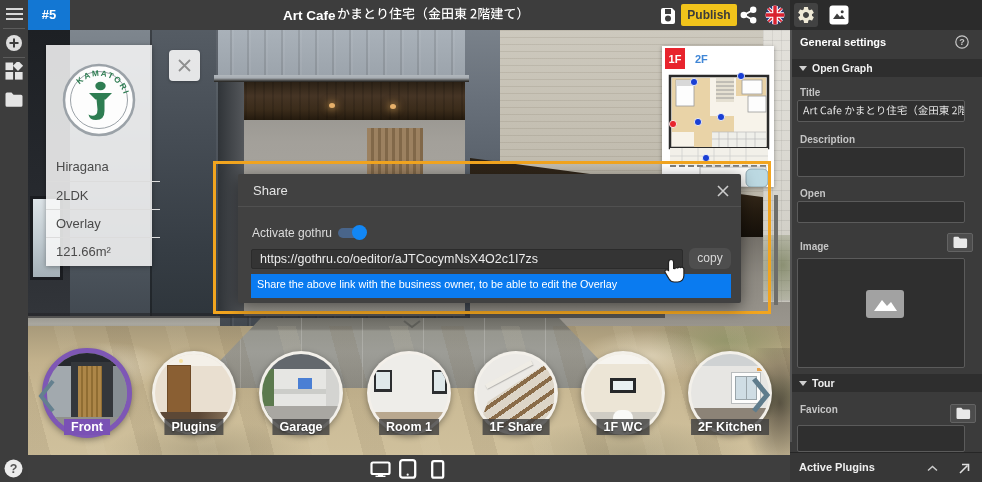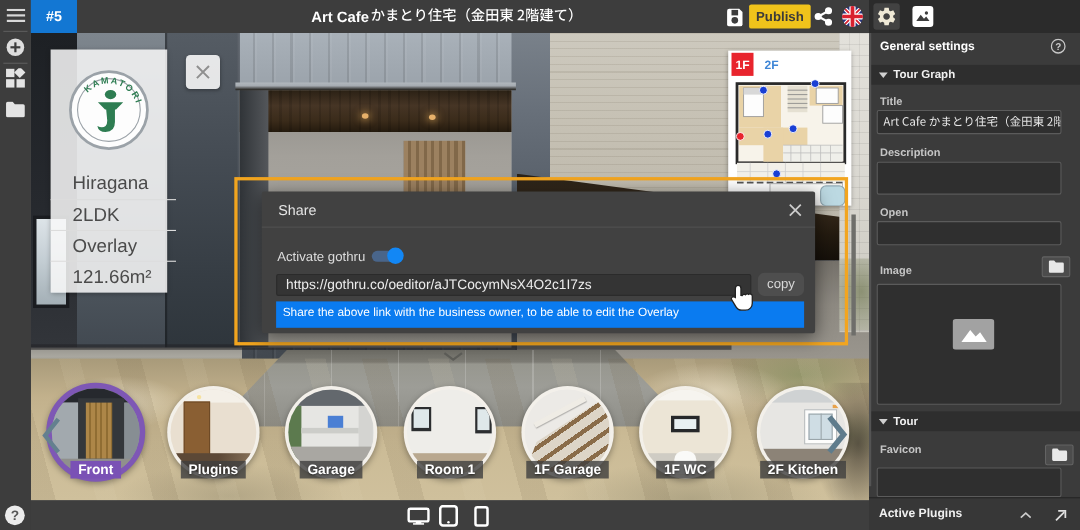--- a/index.html
+++ b/index.html
@@ -41,21 +41,21 @@
 .lamp{width:6px;height:5px;border-radius:50%;background:#e6b06a;box-shadow:0 0 7px 2px rgba(225,170,90,.5)}
 #lwall{left:0;top:0;width:42px;height:286px;background:linear-gradient(180deg,#1d2024,#26292e 55%,#32353a)}
 #lwin{left:2px;top:166px;width:33px;height:84px;background:linear-gradient(180deg,#dde4e8 0,#c2ccd2 40px,#9fabb2 84px);border:3px solid #1a1c20}
 #footing{left:0;top:286px;width:192px;height:19px;background:linear-gradient(180deg,#97958e 0,#a9a79f 8px,#8e8c84 19px)}
 #ground{left:0;top:296px;width:762px;height:129px;background:radial-gradient(60px 24px at 80px 40px,rgba(236,228,206,.7),rgba(236,228,206,0)),radial-gradient(90px 30px at 300px 20px,rgba(238,231,212,.6),rgba(238,231,212,0)),radial-gradient(70px 26px at 620px 30px,rgba(236,228,206,.6),rgba(236,228,206,0)),radial-gradient(80px 30px at 700px 15px,rgba(122,138,88,.55),rgba(122,138,88,0)),radial-gradient(60px 22px at 745px 70px,rgba(122,138,88,.4),rgba(122,138,88,0)),radial-gradient(100px 30px at 180px 125px,rgba(150,140,112,.5),rgba(150,140,112,0)),radial-gradient(120px 34px at 600px 128px,rgba(145,138,110,.5),rgba(145,138,110,0)),linear-gradient(180deg,#a89a7a 0,#c2b18c 35px,#cbbb96 75px,#cfc09c 129px)}
 #pave{left:152px;top:288px;width:460px;height:70px;background:repeating-linear-gradient(90deg,rgba(255,255,255,0) 0 60px,rgba(255,255,255,.18) 60px 61px),linear-gradient(180deg,#6e6d66 0,#7c7b74 11px,#97978f 13px,#9d9d97 34px,#8f8f89 70px);clip-path:polygon(17.6% 0,82.4% 0,97% 100%,3% 100%)}
 #gshadow{left:0;top:283px;width:637px;height:5px;background:rgba(35,35,38,.6)}
 #gstreaks{left:0;top:296px;width:762px;height:129px;background:repeating-linear-gradient(75deg,rgba(110,94,66,.12) 0 22px,rgba(0,0,0,0) 22px 58px,rgba(225,215,185,.10) 58px 76px,rgba(0,0,0,0) 76px 108px)}
 #rdark{left:712px;top:318px;width:50px;height:107px;background:radial-gradient(40px 70px at 40px 55px,rgba(66,60,50,.8),rgba(66,60,50,0))}
 #card{left:18px;top:15px;width:106px;height:221px;background:rgba(248,248,248,.86);box-shadow:0 1px 5px rgba(0,0,0,.35);z-index:6}
-#card .row{position:absolute;left:0;width:114px;height:28px;border-top:1px solid #dcdcdc;color:#4a4a4a;font-size:17px;line-height:28px;padding-left:20px}
+#card .row{position:absolute;left:0;width:114px;height:28px;border-top:1px solid #dcdcdc;color:#4a4a4a;font-size:13px;line-height:28px;padding-left:10px}
 #xbtn{left:141px;top:20px;width:31px;height:31px;background:rgba(250,250,250,.88);border-radius:4px;z-index:6;box-shadow:0 1px 3px rgba(0,0,0,.25)}
 #fpcard{left:634px;top:16px;width:112px;height:141px;background:#fff;box-shadow:0 1px 4px rgba(0,0,0,.35);z-index:5}
 .ci{position:absolute;border-radius:50%;overflow:hidden;box-shadow:0 2px 6px rgba(0,0,0,.35);z-index:8}
 .clbl{position:absolute;color:#fff;font-size:12.5px;font-weight:bold;text-align:center;height:16px;line-height:16px;padding:0 7px;background:rgba(62,62,62,.8);text-shadow:0 1px 2px rgba(0,0,0,.55);white-space:nowrap;z-index:9;transform:translateX(-50%)}
 #omod{left:185px;top:131px;width:558px;height:153px;border:3px solid #f2a51f;z-index:20}
 #dlg{left:210px;top:144px;width:503px;height:129px;background:#414141;border-radius:2px;box-shadow:0 4px 16px rgba(0,0,0,.5);z-index:21;font-family:"Liberation Sans",sans-serif}
 #dlg .hdr{position:absolute;left:0;top:0;width:503px;height:33px;border-bottom:1px solid #505050;color:#e4e4e4;font-size:13px;line-height:33px;padding-left:15px}
 #urlf{position:absolute;left:13px;top:75px;width:432px;height:20px;background:#343434;border:1px solid #2b2b2b;border-radius:2px;color:#ececec;font-size:12.5px;line-height:18px;padding-left:8px;white-space:nowrap;overflow:hidden}
 #copyb{position:absolute;left:451px;top:74px;width:42px;height:21px;background:#4e4e4e;border-radius:6px;color:#d8d8d8;font-size:12px;text-align:center;line-height:21px}
 #bluebar{position:absolute;left:13px;top:100px;width:480px;height:24px;background:#0a7bf0;color:#fff;font-size:10.8px;line-height:20px;padding-left:6px;white-space:nowrap}
@@ -143,21 +143,21 @@
     <div class="abs" style="left:40px;top:18px;width:30px;height:32px;background:#fdfdfc;border:1px solid #b9bcbd"></div>
     <div class="abs" style="left:44px;top:22px;width:22px;height:24px;background:#cfdde4;border:1px solid #9aa5aa"></div>
     <div class="abs" style="left:55px;top:22px;width:1px;height:24px;background:#9aa5aa"></div>
     <div class="abs" style="left:0;top:54px;width:77px;height:23px;background:#8c8377"></div>
     <div class="abs" style="left:66px;top:14px;width:7px;height:3px;background:#e8a24a"></div>
   </div>
   <div class="clbl" style="left:59px;top:389px;background:#7a51b5;text-shadow:none">Front</div>
   <div class="clbl" style="left:166px;top:389px">Plugins</div>
   <div class="clbl" style="left:273px;top:389px">Garage</div>
   <div class="clbl" style="left:381px;top:389px">Room 1</div>
-  <div class="clbl" style="left:488px;top:389px">1F Garage</div>
+  <div class="clbl" style="left:488px;top:389px">1F Share</div>
   <div class="clbl" style="left:595px;top:389px">1F WC</div>
   <div class="clbl" style="left:702px;top:389px">2F Kitchen</div>
 
   <div class="abs" id="card">
     <svg width="106" height="108" style="position:absolute;left:0;top:0">
       <circle cx="53" cy="55" r="35" fill="#fdfdfd" stroke="#9ba2a8" stroke-width="2.5"></circle>
       <circle cx="53" cy="55" r="28.5" fill="none" stroke="#9ba2a8" stroke-width="1"></circle>
       <defs>
             <path id="arc" d="M 28 64 A 26 26 0 1 1 78 64"></path>
           </defs>
@@ -313,21 +313,21 @@
       <rect x="0.5" y="0.5" width="19" height="19" rx="3" fill="#fff"></rect>
       <path d="M4 14 L8 8.5 L11 12 L13 10 L16 14 Z" fill="#3d3d3d"></path>
       <circle cx="13.2" cy="6.8" r="1.5" fill="#3d3d3d"></circle>
     </svg>
 <div class="abs" id="rpanel">
   <div style="position:absolute;left:10px;top:6px;color:#fff;font-size:11px;font-weight:bold">General settings</div>
   <svg style="position:absolute;left:165px;top:5px" width="14" height="14">
         <circle cx="7" cy="7" r="6.2" fill="none" stroke="#c8c8c8" stroke-width="1.2"></circle>
         <text x="7" y="10.4" font-family="Liberation Sans" font-size="9" font-weight="bold" fill="#c8c8c8" text-anchor="middle">?</text>
       </svg>
-  <div class="shead" style="top:29px">Tour Graph</div>
+  <div class="shead" style="top:29px">Open Graph</div>
       <div class="tri" style="top:29px"></div>
   <div class="lbl" style="top:57px">Title</div>
   <div class="inp" style="top:70px;height:22px;padding:4px 0 0 5px">
         <svg width="197" height="14" viewBox="0 0 197 14" style="display:block">
           <g transform="translate(0,9.24)">
             <path d="M0 0 2.6 -7.7H3.8L6.4 0H5.3L4 -4.3Q3.8 -4.9 3.6 -5.6Q3.4 -6.2 3.2 -6.9H3.2Q3 -6.2 2.8 -5.6Q2.6 -4.9 2.4 -4.3L1.1 0ZM1.4 -2.3V-3.1H5V-2.3Z M7.4 0V-5.7H8.2L8.3 -4.7H8.3Q8.6 -5.2 9.1 -5.6Q9.5 -5.9 10 -5.9Q10.2 -5.9 10.3 -5.8Q10.5 -5.8 10.6 -5.7L10.4 -4.8Q10.3 -4.9 10.1 -4.9Q10 -4.9 9.8 -4.9Q9.5 -4.9 9.1 -4.6Q8.7 -4.4 8.4 -3.6V0Z M13.3 0.1Q12.7 0.1 12.4 -0.1Q12 -0.3 11.8 -0.8Q11.7 -1.2 11.7 -1.8V-4.9H10.8V-5.7L11.7 -5.7L11.9 -7.3H12.7V-5.7H14.3V-4.9H12.7V-1.8Q12.7 -1.3 12.9 -1Q13.1 -0.7 13.6 -0.7Q13.7 -0.7 13.9 -0.7Q14.1 -0.8 14.2 -0.8L14.4 -0.1Q14.2 0 13.9 0.1Q13.6 0.1 13.3 0.1Z M20.9 0.1Q20.2 0.1 19.6 -0.1Q19 -0.4 18.5 -0.9Q18 -1.4 17.8 -2.2Q17.5 -2.9 17.5 -3.8Q17.5 -4.8 17.8 -5.5Q18.1 -6.3 18.5 -6.8Q19 -7.3 19.6 -7.6Q20.2 -7.8 21 -7.8Q21.7 -7.8 22.2 -7.6Q22.8 -7.3 23.1 -6.9L22.5 -6.2Q22.2 -6.5 21.9 -6.7Q21.5 -6.9 21 -6.9Q20.3 -6.9 19.7 -6.6Q19.2 -6.2 18.9 -5.5Q18.6 -4.8 18.6 -3.9Q18.6 -2.9 18.9 -2.2Q19.2 -1.5 19.7 -1.2Q20.2 -0.8 21 -0.8Q21.5 -0.8 21.9 -1Q22.4 -1.2 22.7 -1.6L23.3 -1Q22.8 -0.4 22.3 -0.1Q21.7 0.1 20.9 0.1Z M25.9 0.1Q25.5 0.1 25.1 -0.1Q24.7 -0.3 24.5 -0.6Q24.3 -1 24.3 -1.5Q24.3 -2.4 25.1 -2.9Q25.9 -3.4 27.7 -3.6Q27.7 -4 27.6 -4.3Q27.6 -4.6 27.3 -4.8Q27.1 -5 26.6 -5Q26.1 -5 25.7 -4.8Q25.2 -4.6 24.9 -4.4L24.5 -5.1Q24.8 -5.3 25.1 -5.5Q25.5 -5.6 25.9 -5.8Q26.3 -5.9 26.8 -5.9Q27.5 -5.9 27.9 -5.6Q28.4 -5.3 28.6 -4.8Q28.8 -4.2 28.8 -3.5V0H27.9L27.8 -0.7H27.8Q27.4 -0.3 26.9 -0.1Q26.5 0.1 25.9 0.1ZM26.2 -0.7Q26.6 -0.7 27 -0.9Q27.4 -1.1 27.7 -1.4V-3Q26.8 -2.9 26.3 -2.7Q25.7 -2.5 25.5 -2.2Q25.3 -1.9 25.3 -1.6Q25.3 -1.1 25.5 -0.9Q25.8 -0.7 26.2 -0.7Z M30.7 0V-6.6Q30.7 -7.2 30.9 -7.6Q31.1 -8 31.5 -8.3Q31.9 -8.5 32.4 -8.5Q32.7 -8.5 33 -8.4Q33.2 -8.4 33.4 -8.3L33.2 -7.5Q32.9 -7.7 32.6 -7.7Q32.2 -7.7 32 -7.4Q31.8 -7.1 31.8 -6.6V0ZM29.9 -4.9V-5.7L30.8 -5.7H33V-4.9Z M36.4 0.1Q35.6 0.1 35 -0.2Q34.4 -0.6 34 -1.2Q33.6 -1.9 33.6 -2.9Q33.6 -3.6 33.8 -4.1Q34 -4.7 34.4 -5.1Q34.8 -5.5 35.2 -5.7Q35.7 -5.9 36.2 -5.9Q36.9 -5.9 37.4 -5.5Q38 -5.2 38.2 -4.6Q38.5 -4 38.5 -3.2Q38.5 -3 38.5 -2.9Q38.5 -2.7 38.4 -2.6H34.6Q34.7 -2 34.9 -1.6Q35.2 -1.2 35.6 -0.9Q36 -0.7 36.5 -0.7Q36.9 -0.7 37.2 -0.8Q37.6 -0.9 37.9 -1.1L38.3 -0.5Q37.9 -0.2 37.4 -0Q37 0.1 36.4 0.1ZM34.6 -3.3H37.6Q37.6 -4.2 37.2 -4.6Q36.9 -5 36.2 -5Q35.8 -5 35.5 -4.8Q35.1 -4.6 34.9 -4.3Q34.7 -3.9 34.6 -3.3Z M45.9 -8.2Q45.9 -8.1 45.9 -7.9Q45.8 -7.7 45.8 -7.6Q45.7 -7.4 45.7 -7Q45.6 -6.7 45.6 -6.4Q45.5 -6 45.4 -5.7Q45.3 -5.2 45.2 -4.7Q45 -4.1 44.8 -3.5Q44.6 -2.8 44.3 -2.2Q44.1 -1.5 43.8 -0.9Q43.5 -0.2 43.1 0.3L42.2 -0Q42.6 -0.5 42.9 -1.1Q43.2 -1.7 43.5 -2.3Q43.7 -3 43.9 -3.6Q44.2 -4.3 44.3 -4.8Q44.5 -5.3 44.5 -5.7Q44.7 -6.4 44.8 -7Q44.9 -7.7 44.9 -8.3ZM49.5 -7.1Q49.8 -6.8 50.1 -6.3Q50.3 -5.8 50.6 -5.3Q50.9 -4.7 51.1 -4.2Q51.3 -3.7 51.4 -3.3L50.6 -2.9Q50.4 -3.3 50.2 -3.8Q50 -4.4 49.8 -4.9Q49.5 -5.4 49.3 -5.9Q49 -6.4 48.7 -6.7ZM42.1 -5.9Q42.3 -5.9 42.6 -5.9Q42.8 -5.9 43 -5.9Q43.3 -5.9 43.6 -6Q44 -6 44.4 -6Q44.9 -6.1 45.3 -6.1Q45.7 -6.1 46.1 -6.2Q46.4 -6.2 46.7 -6.2Q47.1 -6.2 47.5 -6Q47.9 -5.9 48.2 -5.5Q48.4 -5.1 48.4 -4.4Q48.4 -3.7 48.3 -3Q48.3 -2.3 48.1 -1.7Q48 -1 47.8 -0.6Q47.5 -0 47.1 0.1Q46.8 0.3 46.2 0.3Q45.9 0.3 45.6 0.3Q45.2 0.2 45 0.2L44.8 -0.8Q45.1 -0.7 45.3 -0.7Q45.5 -0.6 45.8 -0.6Q46 -0.6 46.1 -0.6Q46.4 -0.6 46.6 -0.7Q46.9 -0.8 47 -1.1Q47.2 -1.4 47.3 -2Q47.4 -2.5 47.5 -3.1Q47.5 -3.7 47.5 -4.3Q47.5 -4.7 47.4 -5Q47.2 -5.2 47 -5.3Q46.8 -5.4 46.4 -5.4Q46.2 -5.4 45.7 -5.3Q45.3 -5.3 44.8 -5.3Q44.2 -5.2 43.8 -5.2Q43.4 -5.1 43.1 -5.1Q43 -5.1 42.7 -5Q42.4 -5 42.2 -4.9Z M57.8 -8.4Q57.8 -8.2 57.8 -8Q57.8 -7.9 57.8 -7.6Q57.8 -7.5 57.8 -7.2Q57.8 -6.8 57.8 -6.4Q57.8 -6 57.8 -5.6Q57.8 -5.2 57.8 -4.9Q57.8 -4.4 57.8 -3.8Q57.8 -3.3 57.8 -2.7Q57.9 -2.2 57.9 -1.7Q57.9 -1.3 57.9 -1Q57.9 -0.6 57.7 -0.3Q57.5 0.1 57.1 0.3Q56.7 0.5 56 0.5Q54.9 0.5 54.3 0.1Q53.7 -0.3 53.7 -1.1Q53.7 -1.6 54 -1.9Q54.3 -2.3 54.8 -2.5Q55.4 -2.7 56.1 -2.7Q57 -2.7 57.7 -2.5Q58.4 -2.3 59 -2Q59.6 -1.7 60.1 -1.4Q60.6 -1.1 60.9 -0.8L60.4 -0Q60 -0.4 59.5 -0.7Q59.1 -1 58.5 -1.3Q58 -1.6 57.3 -1.8Q56.7 -2 56 -2Q55.3 -2 54.9 -1.7Q54.5 -1.5 54.5 -1.1Q54.5 -0.9 54.7 -0.7Q54.8 -0.5 55.1 -0.4Q55.4 -0.3 55.9 -0.3Q56.2 -0.3 56.5 -0.4Q56.7 -0.4 56.9 -0.6Q57 -0.8 57 -1.2Q57 -1.5 57 -2Q57 -2.4 57 -3Q56.9 -3.5 56.9 -4Q56.9 -4.6 56.9 -4.9Q56.9 -5.3 56.9 -5.6Q56.9 -6 56.9 -6.4Q56.9 -6.8 56.9 -7.1Q56.9 -7.4 56.9 -7.7Q56.9 -7.8 56.9 -8Q56.9 -8.2 56.9 -8.4ZM53.8 -7.2Q54 -7.2 54.4 -7.2Q54.7 -7.1 55.1 -7.1Q55.5 -7 55.8 -7Q56.2 -7 56.4 -7Q57.5 -7 58.5 -7.1Q59.5 -7.2 60.6 -7.3L60.6 -6.5Q60 -6.4 59.3 -6.4Q58.6 -6.3 57.9 -6.3Q57.2 -6.2 56.5 -6.2Q56.1 -6.2 55.6 -6.3Q55.1 -6.3 54.6 -6.3Q54.1 -6.4 53.8 -6.4ZM53.7 -5Q54 -5 54.3 -4.9Q54.7 -4.9 55.1 -4.9Q55.4 -4.8 55.8 -4.8Q56.1 -4.8 56.3 -4.8Q57.1 -4.8 57.9 -4.8Q58.6 -4.9 59.3 -4.9Q60 -5 60.7 -5.1L60.7 -4.3Q60.1 -4.2 59.6 -4.1Q59.1 -4.1 58.6 -4.1Q58.1 -4 57.5 -4Q57 -4 56.3 -4Q56 -4 55.5 -4Q55.1 -4 54.6 -4.1Q54.1 -4.1 53.7 -4.2Z M70.9 -6.2Q70.7 -6.1 70.5 -6Q70.3 -5.9 70 -5.8Q69.8 -5.7 69.4 -5.5Q69 -5.3 68.6 -5Q68.1 -4.8 67.7 -4.6Q67.2 -4.3 66.9 -4.1Q66.1 -3.6 65.7 -3.1Q65.3 -2.6 65.3 -2Q65.3 -1.3 65.9 -1Q66.5 -0.6 67.8 -0.6Q68.3 -0.6 69 -0.6Q69.6 -0.7 70.1 -0.8Q70.7 -0.9 71.1 -1L71.1 0.1Q70.7 0.1 70.2 0.2Q69.7 0.2 69.1 0.3Q68.5 0.3 67.8 0.3Q67.1 0.3 66.4 0.2Q65.8 0.1 65.3 -0.2Q64.9 -0.4 64.6 -0.9Q64.4 -1.3 64.4 -1.9Q64.4 -2.5 64.6 -3Q64.9 -3.5 65.3 -3.9Q65.8 -4.3 66.4 -4.8Q66.8 -5 67.2 -5.3Q67.7 -5.5 68.1 -5.8Q68.6 -6 69 -6.2Q69.3 -6.4 69.6 -6.5Q69.8 -6.7 70 -6.8Q70.2 -6.9 70.4 -7.1ZM65.5 -8.2Q65.8 -7.5 66.1 -6.9Q66.4 -6.2 66.6 -5.7Q66.9 -5.1 67.2 -4.7L66.4 -4.2Q66.1 -4.7 65.8 -5.3Q65.5 -5.8 65.2 -6.5Q64.9 -7.2 64.7 -7.8Z M76.4 -8.3Q76.3 -8 76.2 -7.7Q76.1 -7.3 76.1 -6.9Q76 -6.5 76 -6.1Q75.9 -5.7 75.9 -5.5Q76.1 -5.9 76.3 -6.3Q76.6 -6.7 77 -7Q77.3 -7.4 77.8 -7.6Q78.2 -7.8 78.7 -7.8Q79.4 -7.8 80 -7.3Q80.5 -6.9 80.8 -6.1Q81.1 -5.3 81.1 -4.2Q81.1 -3.1 80.8 -2.3Q80.5 -1.4 79.9 -0.9Q79.3 -0.3 78.5 0Q77.7 0.4 76.7 0.5L76.1 -0.3Q77 -0.4 77.7 -0.7Q78.5 -0.9 79 -1.4Q79.6 -1.8 79.9 -2.5Q80.2 -3.2 80.2 -4.1Q80.2 -5 80 -5.6Q79.8 -6.2 79.5 -6.6Q79.1 -7 78.6 -7Q78.1 -7 77.6 -6.6Q77.2 -6.3 76.8 -5.8Q76.4 -5.3 76.2 -4.8Q76 -4.2 75.9 -3.7Q75.9 -3.4 75.9 -3.1Q75.9 -2.8 76 -2.4L75.1 -2.3Q75.1 -2.6 75 -3.1Q75 -3.5 75 -4Q75 -4.4 75 -4.8Q75 -5.3 75.1 -5.8Q75.1 -6.2 75.2 -6.7Q75.3 -7.1 75.3 -7.4Q75.3 -7.7 75.4 -7.9Q75.4 -8.1 75.4 -8.3Z M86.9 -6.7H93.2V-5.9H86.9ZM87.2 -3.7H92.9V-2.9H87.2ZM86.6 -0.3H93.4V0.5H86.6ZM89.6 -6.5H90.5V0.2H89.6ZM88.3 -8.3 88.8 -8.9Q89.2 -8.6 89.7 -8.4Q90.1 -8.1 90.5 -7.8Q90.9 -7.5 91.2 -7.3L90.6 -6.6Q90.3 -6.8 89.9 -7.1Q89.5 -7.4 89.1 -7.7Q88.7 -8 88.3 -8.3ZM86.2 -8.8 87 -8.6Q86.6 -7.7 86.1 -6.8Q85.6 -5.9 85.1 -5.2Q84.5 -4.4 84 -3.8Q83.9 -3.9 83.8 -4.1Q83.7 -4.3 83.7 -4.4Q83.6 -4.6 83.5 -4.7Q84 -5.2 84.5 -5.8Q85 -6.5 85.4 -7.3Q85.9 -8 86.2 -8.8ZM85.1 -6.1 85.9 -6.9 85.9 -6.9V0.8H85.1Z M101.1 -6.5 101.8 -5.8Q101.2 -5.5 100.5 -5.3Q99.7 -5.1 98.9 -4.9Q98.1 -4.7 97.3 -4.6Q96.4 -4.4 95.6 -4.3Q95.6 -4.5 95.5 -4.7Q95.4 -4.9 95.3 -5.1Q96.1 -5.2 96.9 -5.3Q97.8 -5.5 98.5 -5.7Q99.3 -5.8 100 -6Q100.6 -6.2 101.1 -6.5ZM94.3 -2.8 103.6 -3.9 103.7 -3.1 94.4 -2ZM98.1 -5.1H99V-0.6Q99 -0.4 99.1 -0.2Q99.1 -0.1 99.3 -0.1Q99.5 -0 99.8 -0Q99.9 -0 100.1 -0Q100.3 -0 100.6 -0Q100.9 -0 101.2 -0Q101.4 -0 101.7 -0Q101.9 -0 102 -0Q102.3 -0 102.5 -0.2Q102.6 -0.3 102.7 -0.6Q102.7 -1 102.8 -1.6Q102.9 -1.5 103 -1.5Q103.2 -1.4 103.3 -1.3Q103.5 -1.3 103.6 -1.3Q103.6 -0.5 103.4 -0Q103.3 0.4 103 0.6Q102.6 0.8 102.1 0.8Q102 0.8 101.7 0.8Q101.5 0.8 101.2 0.8Q100.9 0.8 100.6 0.8Q100.3 0.8 100.1 0.8Q99.8 0.8 99.7 0.8Q99.1 0.8 98.8 0.7Q98.4 0.6 98.3 0.3Q98.1 -0 98.1 -0.6ZM98.6 -8.8H99.5V-7.1H98.6ZM94.6 -7.8H103.5V-5.5H102.6V-7H95.5V-5.5H94.6Z M111.5 -4Q111.5 -5 111.8 -5.9Q112.1 -6.8 112.5 -7.6Q113 -8.4 113.6 -9L114.3 -8.7Q113.7 -8 113.3 -7.3Q112.8 -6.6 112.6 -5.8Q112.4 -4.9 112.4 -4Q112.4 -3.1 112.6 -2.2Q112.8 -1.4 113.3 -0.7Q113.7 0 114.3 0.7L113.6 1Q113 0.4 112.5 -0.4Q112.1 -1.1 111.8 -2.1Q111.5 -3 111.5 -4Z M120 -8Q119.6 -7.4 118.9 -6.7Q118.2 -6.1 117.4 -5.5Q116.6 -4.9 115.7 -4.4Q115.6 -4.5 115.5 -4.6Q115.5 -4.7 115.4 -4.9Q115.3 -5 115.2 -5.1Q116.1 -5.5 116.9 -6.2Q117.8 -6.8 118.4 -7.5Q119.1 -8.2 119.5 -8.8H120.4Q120.8 -8.3 121.3 -7.7Q121.9 -7.2 122.5 -6.7Q123.1 -6.2 123.7 -5.9Q124.3 -5.5 125 -5.2Q124.8 -5 124.7 -4.8Q124.5 -4.6 124.4 -4.4Q123.8 -4.8 123.2 -5.2Q122.5 -5.6 121.9 -6.1Q121.4 -6.5 120.9 -7Q120.4 -7.5 120 -8ZM117.4 -5.6H122.7V-4.9H117.4ZM116 -3.5H124V-2.8H116ZM115.6 -0.2H124.5V0.5H115.6ZM119.5 -5.3H120.4V0.2H119.5ZM116.9 -2.3 117.6 -2.5Q117.8 -2.3 118 -1.9Q118.2 -1.6 118.4 -1.3Q118.5 -0.9 118.6 -0.7L117.9 -0.3Q117.8 -0.6 117.6 -0.9Q117.5 -1.3 117.3 -1.6Q117.1 -2 116.9 -2.3ZM122.4 -2.6 123.2 -2.2Q122.9 -1.7 122.5 -1.2Q122.2 -0.7 121.9 -0.3L121.2 -0.6Q121.4 -0.9 121.6 -1.2Q121.9 -1.6 122 -1.9Q122.2 -2.3 122.4 -2.6Z M126.7 -0.7H134.4V0.1H126.7ZM126.8 -4.5H134.4V-3.6H126.8ZM126.3 -8.1H134.8V0.8H134V-7.3H127.1V0.8H126.3ZM130 -7.7H130.9V-0.3H130Z M136.5 -7.9H145.7V-7.1H136.5ZM140.6 -8.8H141.5V0.9H140.6ZM140.3 -2.8 141 -2.5Q140.7 -2 140.2 -1.5Q139.7 -1.1 139.1 -0.6Q138.6 -0.2 138 0.1Q137.4 0.5 136.8 0.7Q136.7 0.6 136.6 0.5Q136.5 0.3 136.4 0.2Q136.3 0.1 136.2 -0Q136.8 -0.2 137.4 -0.5Q137.9 -0.8 138.5 -1.2Q139.1 -1.6 139.5 -2Q140 -2.4 140.3 -2.8ZM141.7 -2.8Q142.1 -2.4 142.5 -2Q143 -1.5 143.6 -1.2Q144.1 -0.8 144.7 -0.5Q145.3 -0.2 145.9 -0Q145.8 0.1 145.7 0.2Q145.6 0.3 145.5 0.5Q145.4 0.6 145.3 0.7Q144.7 0.5 144.1 0.1Q143.5 -0.2 143 -0.6Q142.4 -1 141.9 -1.5Q141.4 -2 141 -2.5ZM138.2 -4V-3H143.9V-4ZM138.2 -5.5V-4.6H143.9V-5.5ZM137.4 -6.2H144.8V-2.3H137.4Z M149.1 0V-0.6Q150.3 -1.7 151.1 -2.5Q151.8 -3.4 152.2 -4.1Q152.6 -4.9 152.6 -5.5Q152.6 -6 152.5 -6.3Q152.3 -6.6 152 -6.8Q151.7 -7 151.2 -7Q150.8 -7 150.4 -6.8Q150 -6.5 149.6 -6.1L149 -6.7Q149.5 -7.2 150.1 -7.5Q150.6 -7.8 151.3 -7.8Q152 -7.8 152.6 -7.6Q153.1 -7.3 153.3 -6.8Q153.6 -6.3 153.6 -5.6Q153.6 -4.8 153.2 -4Q152.9 -3.3 152.2 -2.5Q151.5 -1.7 150.6 -0.8Q151 -0.8 151.3 -0.9Q151.6 -0.9 151.9 -0.9H154V0Z M159.2 -7.4H161.1V-6.8H159.2ZM159.4 -1.9H163.5V-1.3H159.4ZM159.3 -0.3H163.7V0.5H159.3ZM158.8 -8.7H159.5V-4.8H158.8ZM158.1 -5Q158.7 -5.1 159.5 -5.3Q160.4 -5.5 161.2 -5.7L161.3 -5Q160.5 -4.8 159.7 -4.6Q159 -4.4 158.3 -4.3ZM161.6 -8.7H162.3V-5.5Q162.3 -5.3 162.4 -5.2Q162.5 -5.1 162.7 -5.1Q162.7 -5.1 162.9 -5.1Q163 -5.1 163.2 -5.1Q163.3 -5.1 163.4 -5.1Q163.6 -5.1 163.6 -5.1Q163.8 -5.1 163.8 -5.2Q163.9 -5.3 163.9 -5.5Q164 -5.7 164 -6.1Q164.1 -6 164.3 -5.9Q164.5 -5.9 164.7 -5.8Q164.6 -5.3 164.5 -5Q164.4 -4.7 164.2 -4.5Q164.1 -4.4 163.7 -4.4Q163.7 -4.4 163.5 -4.4Q163.3 -4.4 163.2 -4.4Q163 -4.4 162.8 -4.4Q162.6 -4.4 162.6 -4.4Q162.2 -4.4 162 -4.5Q161.7 -4.6 161.7 -4.8Q161.6 -5 161.6 -5.4ZM163.9 -8.1 164.5 -7.5Q164 -7.2 163.3 -6.9Q162.7 -6.6 162.1 -6.4Q162.1 -6.5 162 -6.7Q161.9 -6.9 161.9 -7Q162.2 -7.1 162.6 -7.3Q163 -7.5 163.3 -7.7Q163.6 -7.9 163.9 -8.1ZM160.8 -4.7 161.7 -4.5Q161.6 -4.1 161.4 -3.8Q161.3 -3.4 161.1 -3.1L160.4 -3.3Q160.5 -3.6 160.7 -4Q160.8 -4.4 160.8 -4.7ZM159 -3.6H164.1V0.8H163.3V-2.9H159.7V0.8H159ZM155.4 -8.4H157.7V-7.6H156.1V0.8H155.4ZM157.5 -8.4H157.6L157.7 -8.4L158.3 -8.1Q158.2 -7.7 158 -7.2Q157.8 -6.7 157.7 -6.2Q157.5 -5.7 157.3 -5.3Q157.9 -4.6 158 -4.1Q158.2 -3.5 158.2 -3Q158.2 -2.6 158.1 -2.3Q158 -2 157.8 -1.8Q157.7 -1.7 157.6 -1.7Q157.4 -1.7 157.3 -1.6Q157.1 -1.6 156.9 -1.6Q156.8 -1.6 156.6 -1.6Q156.6 -1.8 156.5 -2Q156.5 -2.2 156.4 -2.4Q156.6 -2.3 156.7 -2.3Q156.8 -2.3 156.9 -2.3Q157.1 -2.3 157.2 -2.4Q157.4 -2.5 157.4 -2.7Q157.4 -2.9 157.4 -3.1Q157.4 -3.6 157.3 -4.1Q157.1 -4.6 156.6 -5.2Q156.7 -5.6 156.8 -6Q157 -6.4 157.1 -6.8Q157.2 -7.2 157.3 -7.5Q157.4 -7.9 157.5 -8.1Z M168.3 -6.6H175.1V-6H168.3ZM168.9 -3.8H174.4V-3.2H168.9ZM168.5 -2.4H174.9V-1.7H168.5ZM171.2 -8.8H172V-0.6H171.2ZM169.1 -8H174.3V-4.5H169V-5.2H173.5V-7.3H169.1ZM165.4 -8.2H167.7V-7.4H165.4ZM167.4 -8.2H167.5L167.7 -8.2L168.2 -8Q168 -7.5 167.7 -6.8Q167.3 -6.1 167 -5.4Q166.7 -4.7 166.3 -4L165.6 -4.2Q165.8 -4.7 166.1 -5.2Q166.3 -5.8 166.6 -6.3Q166.8 -6.8 167 -7.3Q167.3 -7.7 167.4 -8.1ZM166.4 -5.2H168.1V-4.4H166.3ZM167.8 -5.2H167.9L168.1 -5.2L168.6 -5.1Q168.3 -2.8 167.7 -1.3Q167 0.1 166 0.9Q165.9 0.8 165.8 0.7Q165.7 0.6 165.6 0.5Q165.5 0.3 165.4 0.3Q166.4 -0.4 167 -1.7Q167.6 -3 167.8 -5ZM166.4 -3.6Q166.8 -2.5 167.3 -1.9Q167.8 -1.2 168.5 -0.9Q169.2 -0.5 170 -0.4Q170.9 -0.2 171.9 -0.2Q172 -0.2 172.3 -0.2Q172.7 -0.2 173.1 -0.2Q173.5 -0.2 173.9 -0.2Q174.3 -0.2 174.7 -0.2Q175 -0.2 175.2 -0.3Q175.1 -0.2 175.1 -0Q175 0.1 174.9 0.3Q174.9 0.5 174.8 0.6H174.3H171.9Q170.7 0.6 169.8 0.4Q168.8 0.3 168.1 -0.2Q167.3 -0.6 166.7 -1.4Q166.2 -2.1 165.8 -3.4Z M176.4 -7Q176.7 -7 176.9 -7Q177.2 -7.1 177.3 -7.1Q177.6 -7.1 178.1 -7.1Q178.6 -7.2 179.2 -7.2Q179.8 -7.3 180.5 -7.4Q181.2 -7.4 181.9 -7.5Q182.5 -7.5 183 -7.6Q183.5 -7.6 184 -7.6Q184.4 -7.7 184.8 -7.7L184.8 -6.8Q184.5 -6.8 184.1 -6.8Q183.7 -6.7 183.4 -6.7Q183 -6.7 182.7 -6.6Q182.2 -6.4 181.7 -6.1Q181.3 -5.7 181 -5.3Q180.7 -4.8 180.5 -4.3Q180.3 -3.8 180.3 -3.3Q180.3 -2.7 180.6 -2.3Q180.8 -1.8 181.1 -1.5Q181.5 -1.2 181.9 -1Q182.4 -0.8 182.9 -0.7Q183.4 -0.6 183.9 -0.6L183.6 0.3Q183 0.3 182.4 0.2Q181.8 0 181.3 -0.2Q180.8 -0.5 180.3 -0.9Q179.9 -1.3 179.7 -1.9Q179.4 -2.4 179.4 -3.1Q179.4 -3.9 179.7 -4.6Q180 -5.3 180.4 -5.8Q180.9 -6.4 181.4 -6.6Q181 -6.6 180.5 -6.6Q180 -6.5 179.5 -6.4Q178.9 -6.4 178.4 -6.3Q177.8 -6.2 177.3 -6.2Q176.8 -6.1 176.5 -6Z M189.3 -4Q189.3 -3 189 -2.1Q188.7 -1.1 188.3 -0.4Q187.8 0.4 187.2 1L186.5 0.7Q187.1 0 187.5 -0.7Q188 -1.4 188.2 -2.2Q188.4 -3.1 188.4 -4Q188.4 -4.9 188.2 -5.8Q188 -6.6 187.5 -7.3Q187.1 -8 186.5 -8.7L187.2 -9Q187.8 -8.4 188.3 -7.6Q188.7 -6.8 189 -5.9Q189.3 -5 189.3 -4Z" fill="#e4e4e4"></path>
           </g>
         </svg>
       </div>
   <div class="lbl" style="top:104px">Description</div>

